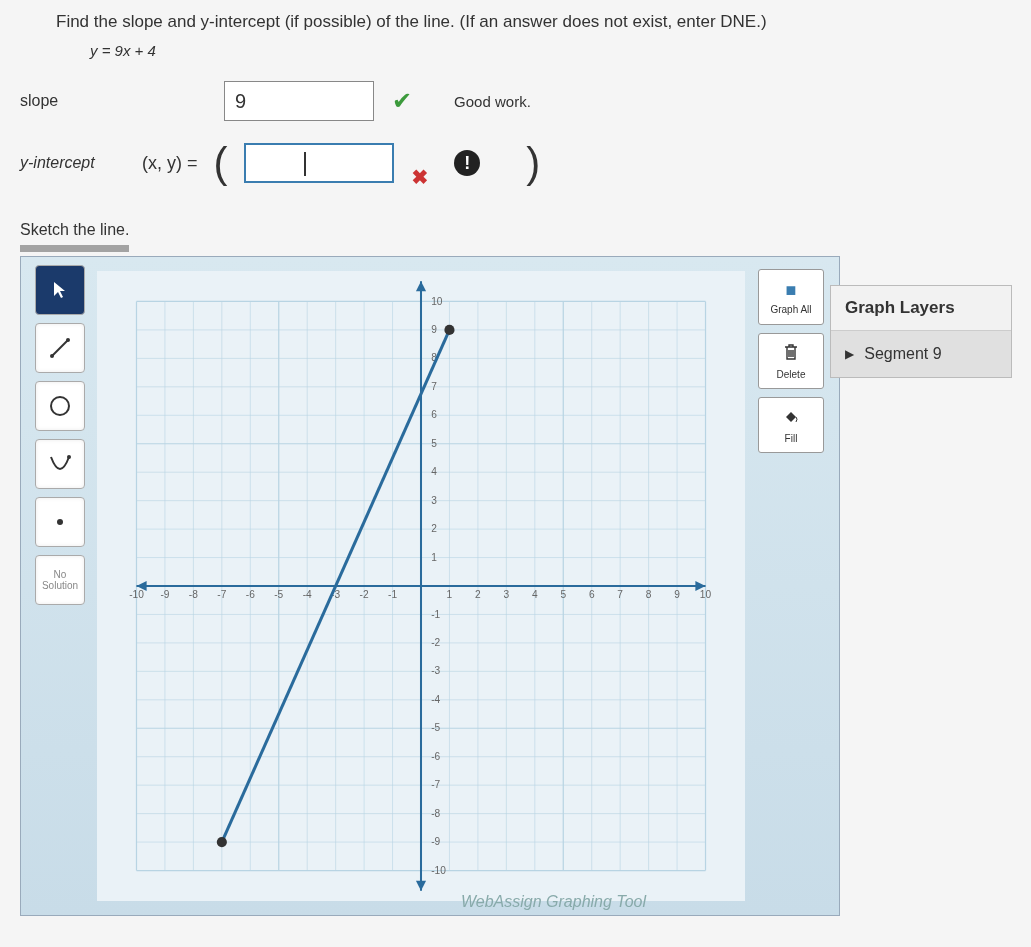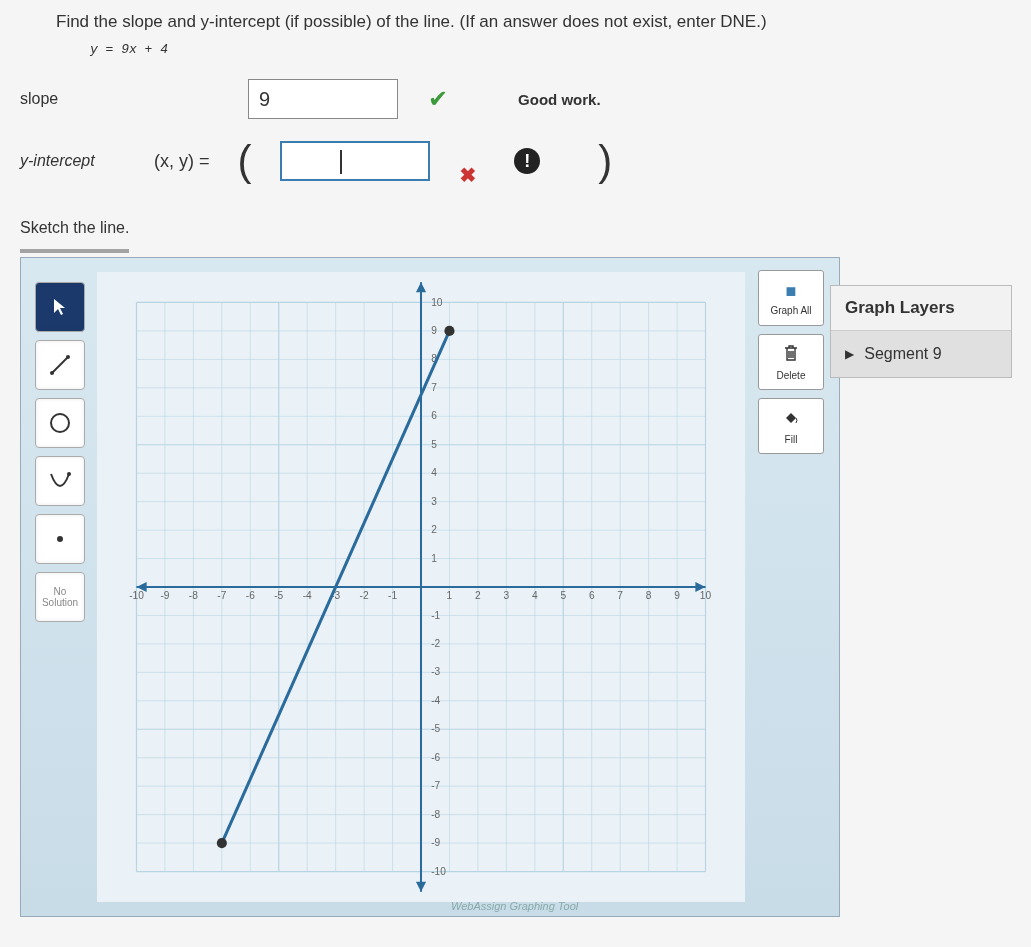--- a/index.html
+++ b/index.html
@@ -7,63 +7,62 @@
     font-family: Arial, Helvetica, sans-serif;
     background: #f5f5f5;
     width: 1031px;
     height: 947px;
     padding: 12px 20px;
     color: #333;
     position: relative;
     overflow: hidden;
   }
   .question { font-size: 17px; margin-bottom: 10px; margin-left: 36px; }
-  .equation { font-style: italic; font-size: 13px; margin: 8px 0 18px 70px; font-family: Liberation Mono, monospace; }
-  .answer-row { display: flex; align-items: center; margin-bottom: 14px; gap: 24px; min-height: 48px; }
+  .equation { font-style: italic; font-size: 15px; margin: 8px 0 18px 70px; }
+  .answer-row { display: flex; align-items: center; margin-bottom: 14px; gap: 12px; min-height: 48px; }
   .label { width: 110px; font-size: 16px; }
   .xy { font-size: 18px; white-space: nowrap; }
   .input-box {
     border: 1px solid #888;
     background: #fff;
     width: 150px;
     height: 40px;
     padding: 5px 10px;
     font-size: 20px;
     display: flex;
     align-items: center;
   }
   .input-box.focus { border: 2px solid #3a7db0; }
   .bigparen { font-size: 42px; font-weight: 300; padding: 0 4px; }
-  .feedback { font-weight: bold; font-size: 15px; margin-left: 46px; }
+  .feedback { font-weight: normal; font-size: 15px; margin-left: 30px; }
   .check-icon { color: #3c9a3c; font-size: 24px; margin-left: 6px; }
   .x-icon { color: #cc3333; font-size: 20px; font-weight: bold; margin-left: 6px; position: relative; top: 14px; }
   .bang-icon {
     width: 26px; height: 26px; border-radius: 50%;
     background: #222; color: #fff;
     display: inline-flex; align-items: center; justify-content: center;
     font-weight: bold; font-size: 18px; margin-left: 14px;
   }
-  .sketch-label { font-size: 16px; margin: 20px 0 4px 0; border-bottom: 4px solid #a3a3a3; display: inline-block; padding-bottom: 12px; text-align: center; }
+  .sketch-label { font-size: 16px; margin: 20px 0 4px 0; border-bottom: 7px solid #a3a3a3; display: inline-block; padding-bottom: 6px; text-align: center; }
   
   .graph-panel {
     background: linear-gradient(#d8e8f0, #c8dce8);
     border: 1px solid #9ab;
     width: 820px;
     height: 660px;
     display: flex;
     position: relative;
     padding: 8px;
   }
   .toolbar {
     width: 62px;
     display: flex;
     flex-direction: column;
     gap: 8px;
     align-items: center;
-    margin-top: 16px;
   }
   .tool-btn {
     width: 50px; height: 50px;
     background: #fff;
     border: 1px solid #aaa;
     border-radius: 4px;
     display: flex; align-items: center; justify-content: center;
     font-size: 22px; cursor: pointer;
     box-shadow: inset 0 0 4px rgba(0,0,0,0.08);
   }
@@ -114,21 +113,21 @@
     background: #e0e0e0;
     cursor: pointer;
   }
   .layer-item .tri { font-size: 12px; }
   .cursor-bar {
     position: absolute;
     width: 2px; height: 24px;
     background: #333;
     bottom: 5px; left: 58px;
   }
-  .footer-brand { position: absolute; bottom: 4px; left: 430px; font-size: 11px; color: #8aa; font-style: italic; }
+  .footer-brand { position: absolute; bottom: 4px; left: 440px; font-size: 16px; color: #8aa; font-style: italic; }
 </style>
 </head>
 <body>
 
 
 
 <div class="question">Find the slope and y-intercept (if possible) of the line. (If an answer does not exist, enter DNE.)</div>
 <div class="equation">y = 9x + 4</div>
 
 <div class="answer-row">

